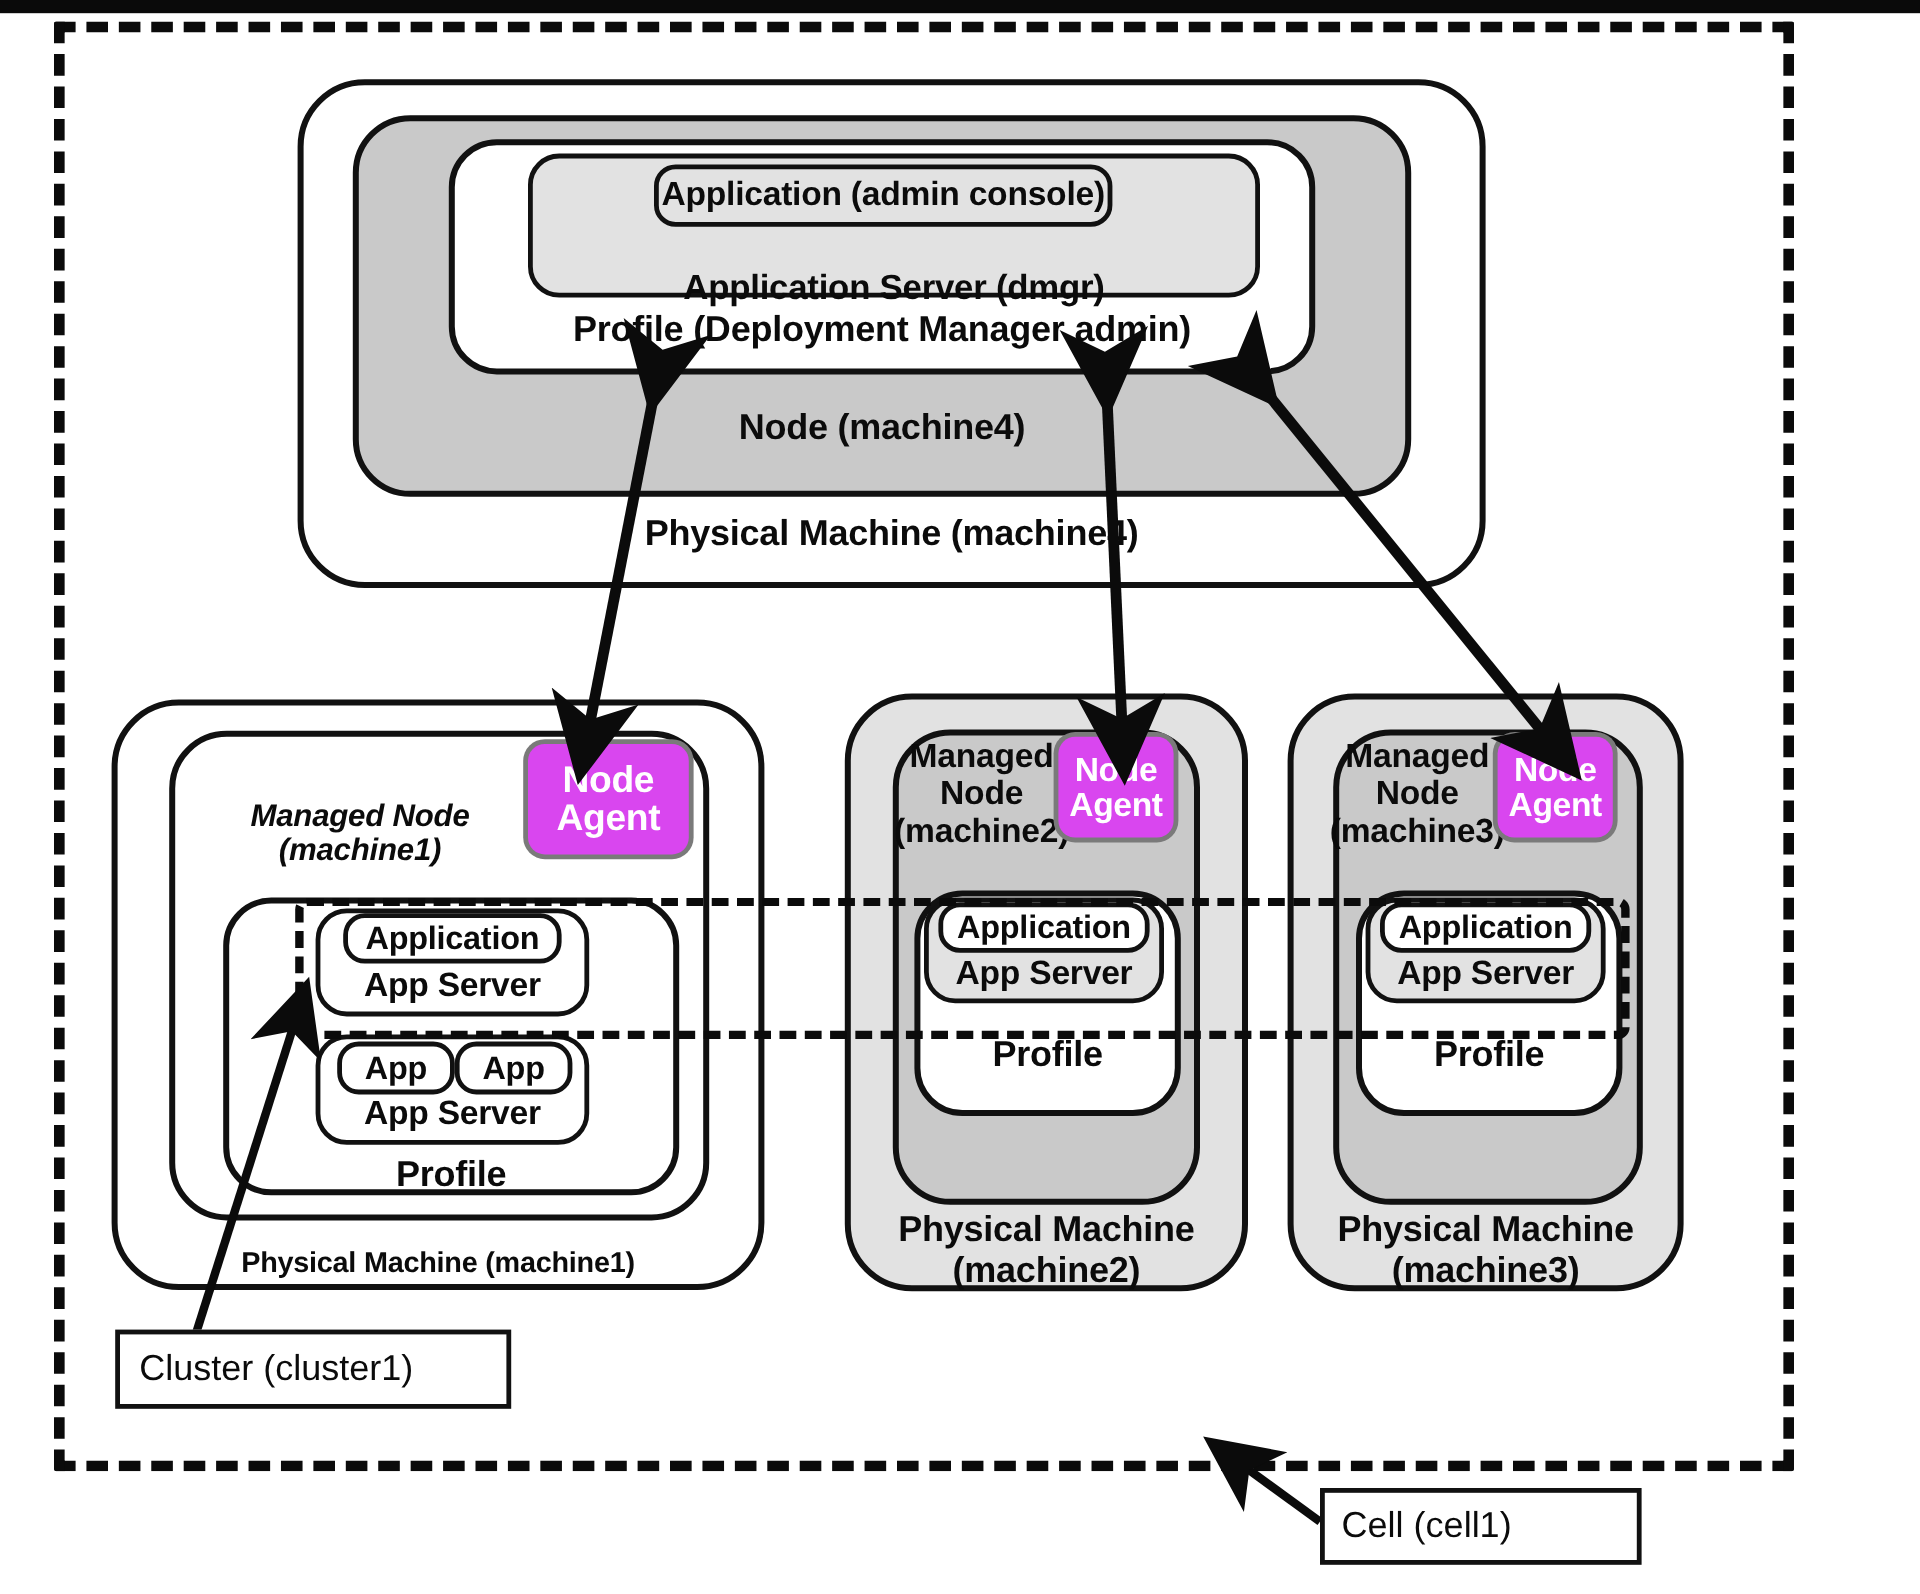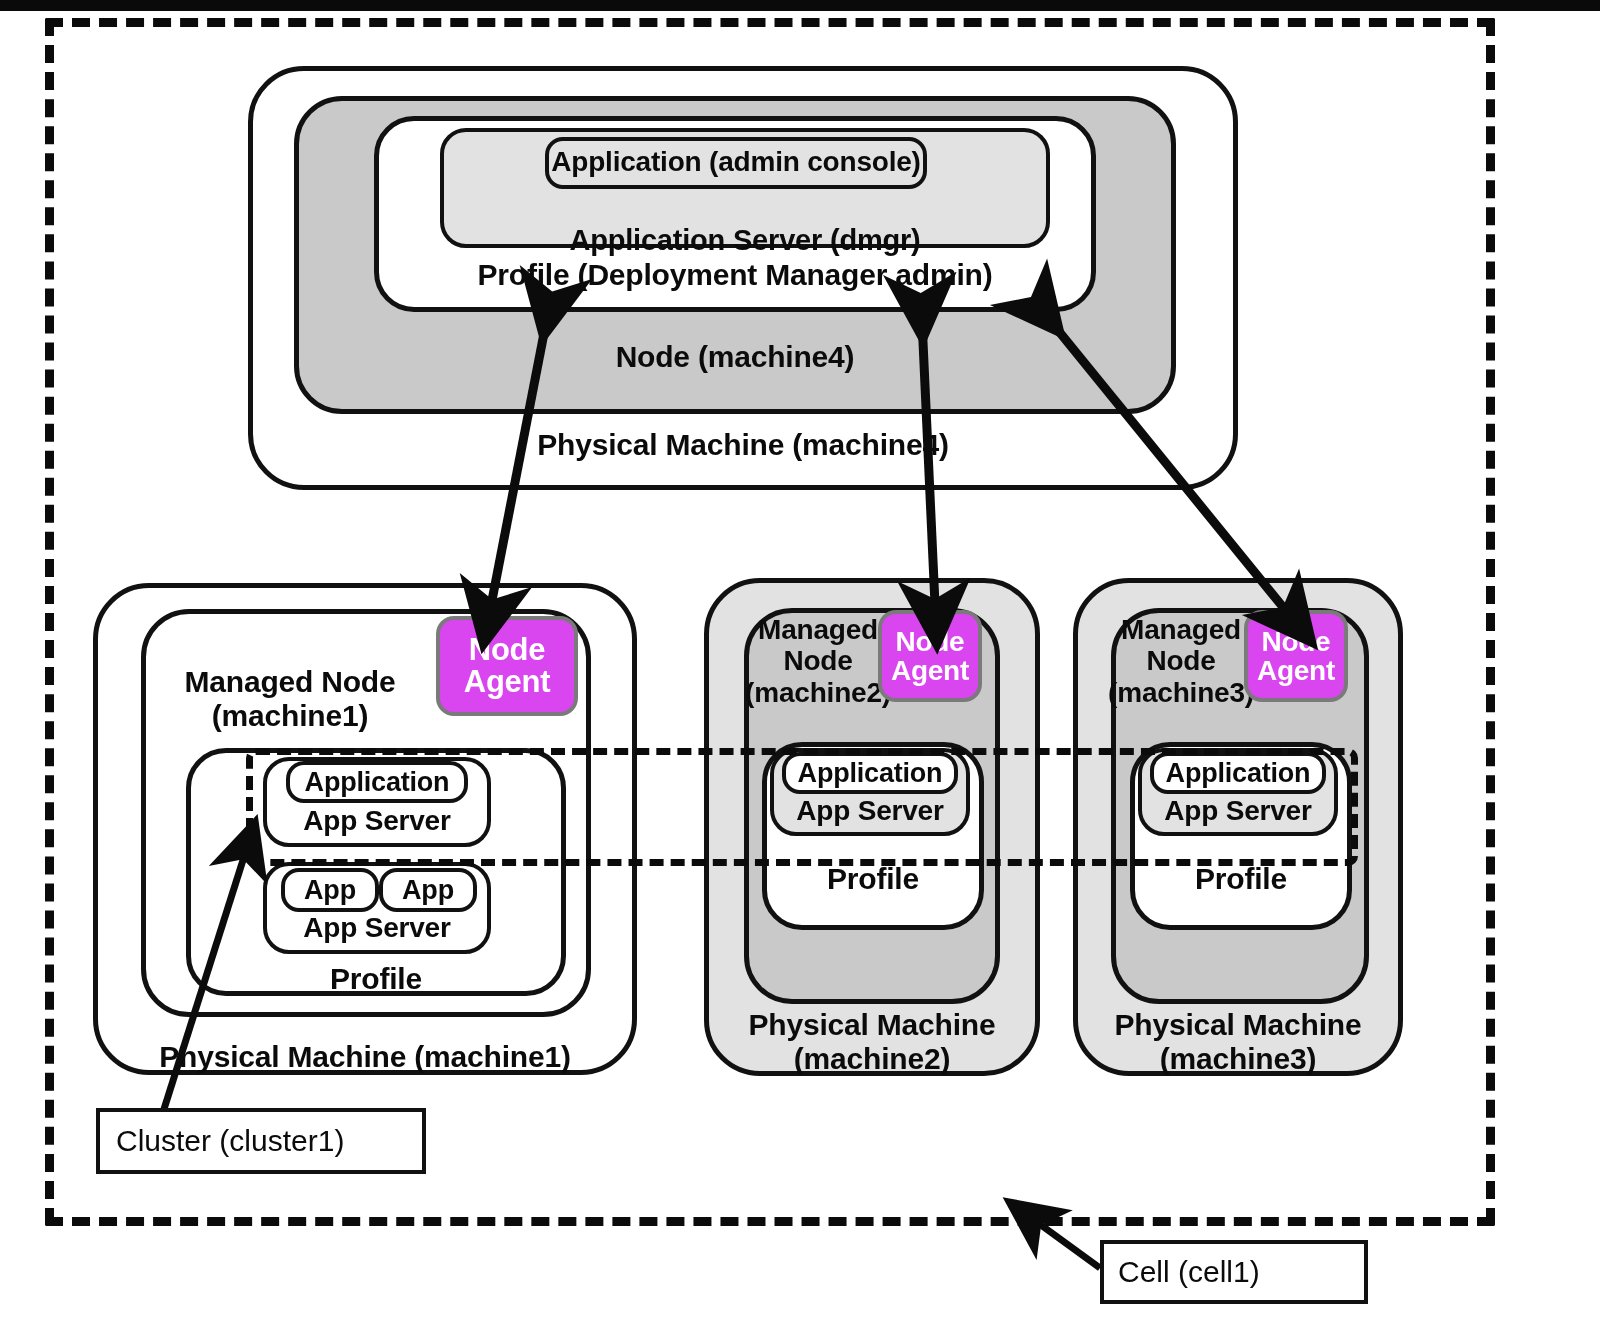--- a/index.html
+++ b/index.html
@@ -97,24 +97,24 @@
   <div class="box r-in white" style="left:374px;top:116px;width:722px;height:196px;"></div>
   <div class="lbl" style="left:374px;top:258px;width:722px;font-size:30px;">Profile (Deployment Manager admin)</div>
 
   <div class="box r-sm shade-lt" style="left:440px;top:128px;width:610px;height:120px;"></div>
   <div class="lbl" style="left:440px;top:196px;width:610px;font-size:29px;margin-top:28px;">Application Server (dmgr)</div>
 
   <div class="box r-xs shade-lt" style="left:545px;top:137px;width:382px;height:52px;"></div>
   <div class="lbl" style="left:545px;top:146px;width:382px;font-size:28px;">Application (admin console)</div>
 
   <div class="box r-outer white" style="left:93px;top:583px;width:544px;height:492px;"></div>
-  <div class="lbl" style="left:93px;top:1040px;width:544px;font-size:30px;">Physical Machine (machine1)</div>
+  <div class="lbl" style="left:93px;top:1040px;width:544px;font-size:24px;">Physical Machine (machine1)</div>
 
   <div class="box r-mid white" style="left:141px;top:609px;width:450px;height:408px;"></div>
-  <div class="lbl" style="left:150px;top:665px;width:280px;font-size:30px;">Managed Node
+  <div class="lbl" style="left:160px;top:665px;width:280px;font-size:26px;font-style:italic;">Managed Node
 (machine1)</div>
 
   <div class="nodeagent" style="left:440px;top:620px;width:134px;height:92px;font-size:31px;">Node
 Agent</div>
 
   <div class="box r-in white" style="left:186px;top:748px;width:380px;height:248px;"></div>
   <div class="lbl" style="left:186px;top:962px;width:380px;font-size:30px;">Profile</div>
 
   <div class="box r-sm white" style="left:263px;top:757px;width:228px;height:90px;"></div>
   <div class="lbl" style="left:263px;top:805px;width:228px;font-size:28px;">App Server</div>

